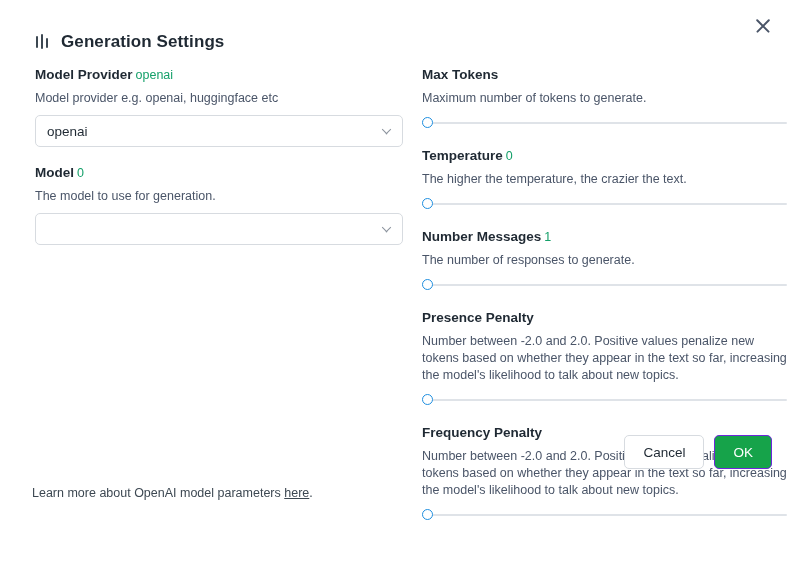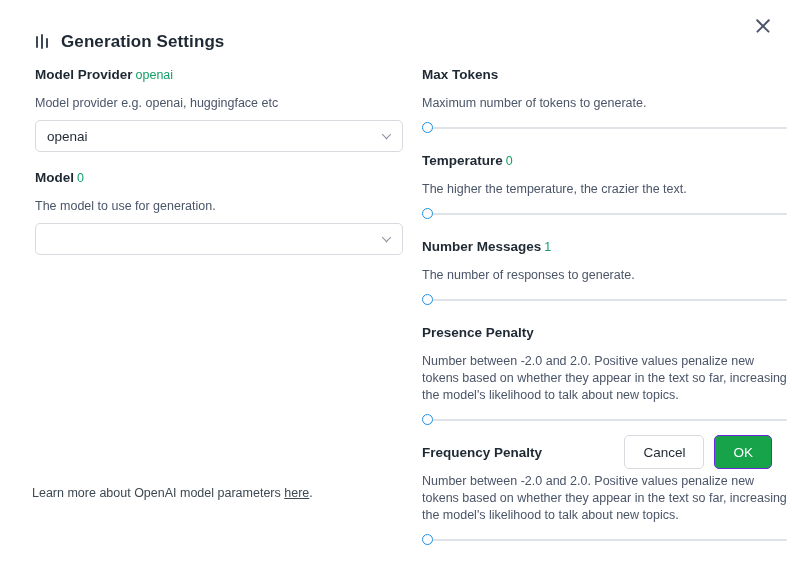--- a/index.html
+++ b/index.html
@@ -95,21 +95,21 @@
   .field-label .value {
     font-weight: normal;
     color: #15a06a;
     font-size: 12.5px;
     margin-left: 3px;
   }
   .field-help {
     font-size: 12.5px;
     color: #4a5568;
     line-height: 17px;
-    margin: 8px 0 8px 0;
+    margin: 0 0 8px 0;
   }
 
   
   .select-wrap {
     position: relative;
     width: 368px;
     height: 32px;
     box-sizing: border-box;
     border: 1px solid #d7dbe0;
     border-radius: 5px;

